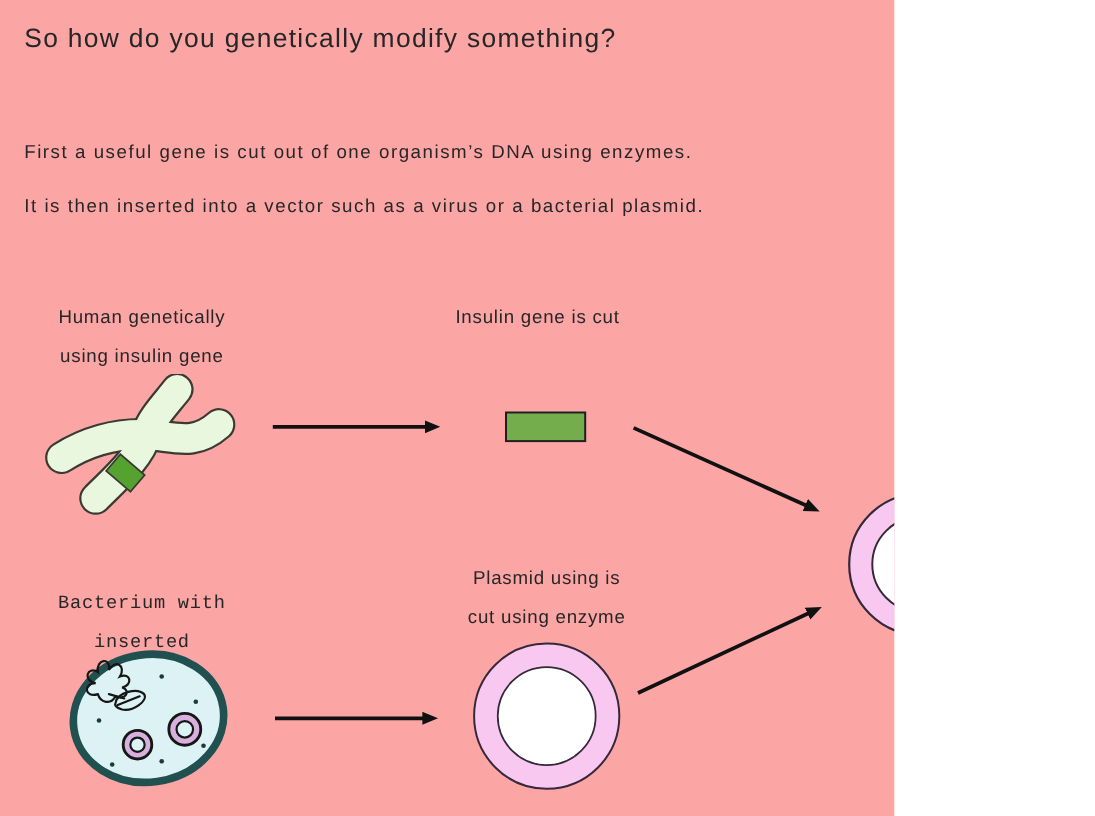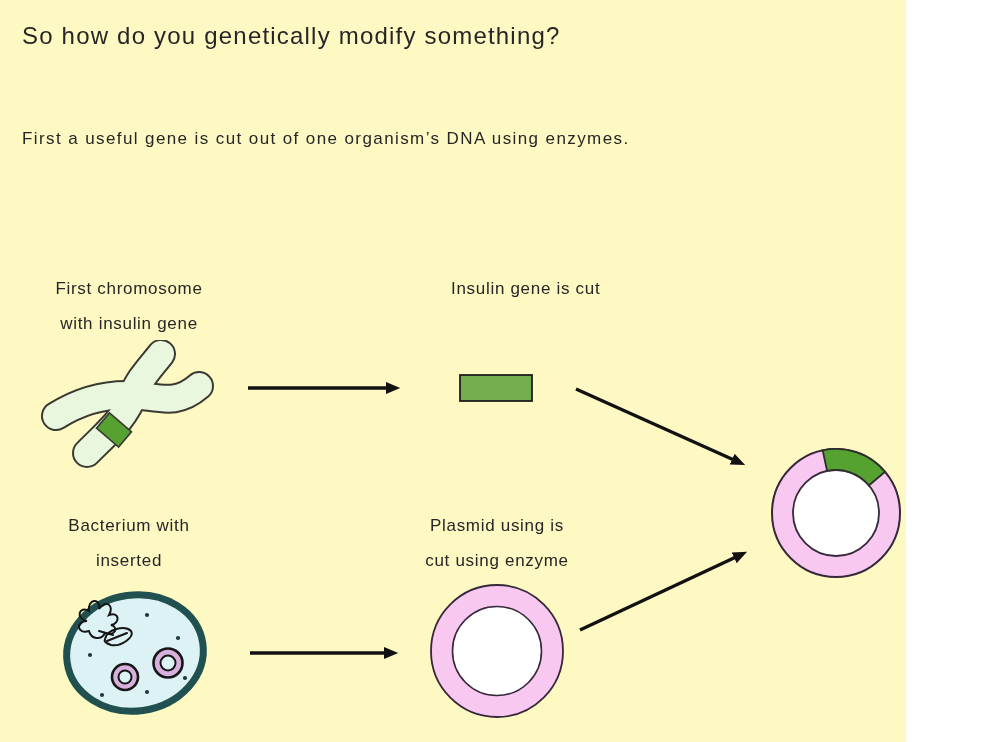--- a/index.html
+++ b/index.html
@@ -1,49 +1,50 @@
 <!DOCTYPE html>
 <html><head>
 <meta charset="utf-8">
 <style>
   html,body{margin:0;padding:0;background:#ffffff;}
   .canvas{
-    position:relative;width:906px;height:742px;background:#fef9c3;overflow:hidden;
+    position:relative;width:813px;height:742px;background:#fca5a5;overflow:hidden;
     font-family:"Liberation Sans",sans-serif;color:#262626;
   }
   .title{
     position:absolute;left:22px;top:22px;font-size:24px;letter-spacing:1.2px;
     white-space:nowrap;color:#262626;
   }
   .body-text{position:absolute;left:22px;top:114px;font-size:17px;letter-spacing:1.4px;line-height:49px;white-space:nowrap;color:#262626;}
   .dlabel{position:absolute;font-size:17px;letter-spacing:.7px;line-height:35px;text-align:center;color:#262626;}
   .dlabel.left{text-align:left;}
   .lbl-chromosome{left:28px;top:271px;width:202px;}
-  .lbl-gene{left:414px;top:271px;width:210px;margin-left:37px;}
+  .lbl-gene{left:414px;top:271px;width:210px;}
   .lbl-recombinant{left:710px;top:358px;width:272px;}
-  .lbl-bacterium{left:28px;top:508px;width:202px;}
+  .lbl-bacterium{left:28px;top:532px;width:202px;font-family:Liberation Mono, monospace;}
   .lbl-plasmid{left:404px;top:508px;width:186px;}
   svg{display:block;}
   .abs{position:absolute;}
   .arrows{left:0;top:0;pointer-events:none;}
 </style>
 </head>
 <body>
 
 <div class="canvas">
 
   <div class="title">So how do you genetically modify something?</div>
 
   <div class="body-text">
     <div>First a useful gene is cut out of one organism’s DNA using enzymes.</div>
+    <div>It is then inserted into a vector such as a virus or a bacterial plasmid.</div>
   </div>
 
   <div class="dlabel lbl-chromosome">
-    <div>First chromosome</div>
-    <div>with insulin gene</div>
+    <div>Human genetically</div>
+    <div>using insulin gene</div>
   </div>
 
   <div class="dlabel left lbl-gene">
     <div>Insulin gene is cut</div>
   </div>
 
   <div class="dlabel lbl-recombinant">
   </div>
 
   <div class="dlabel lbl-bacterium">

